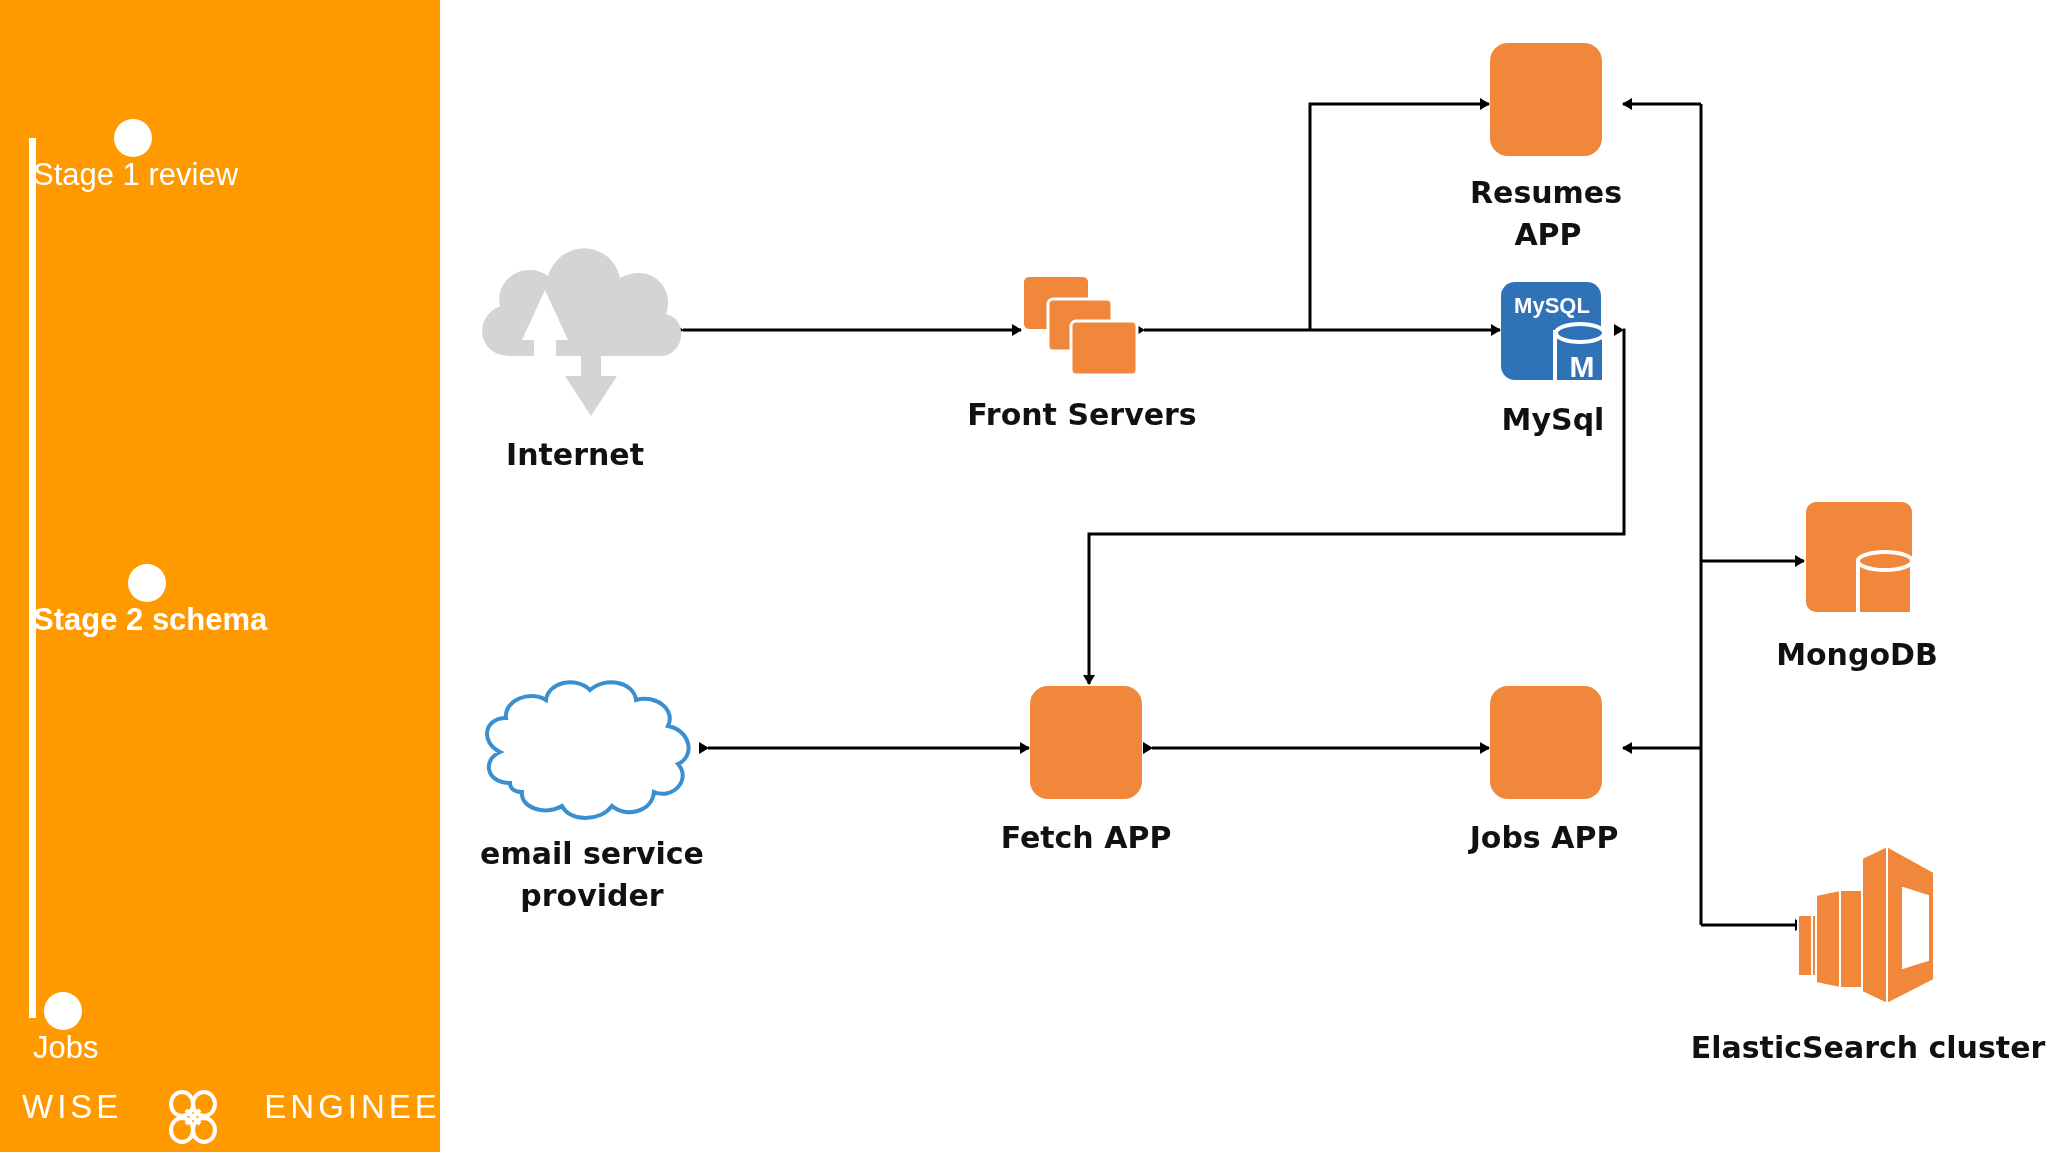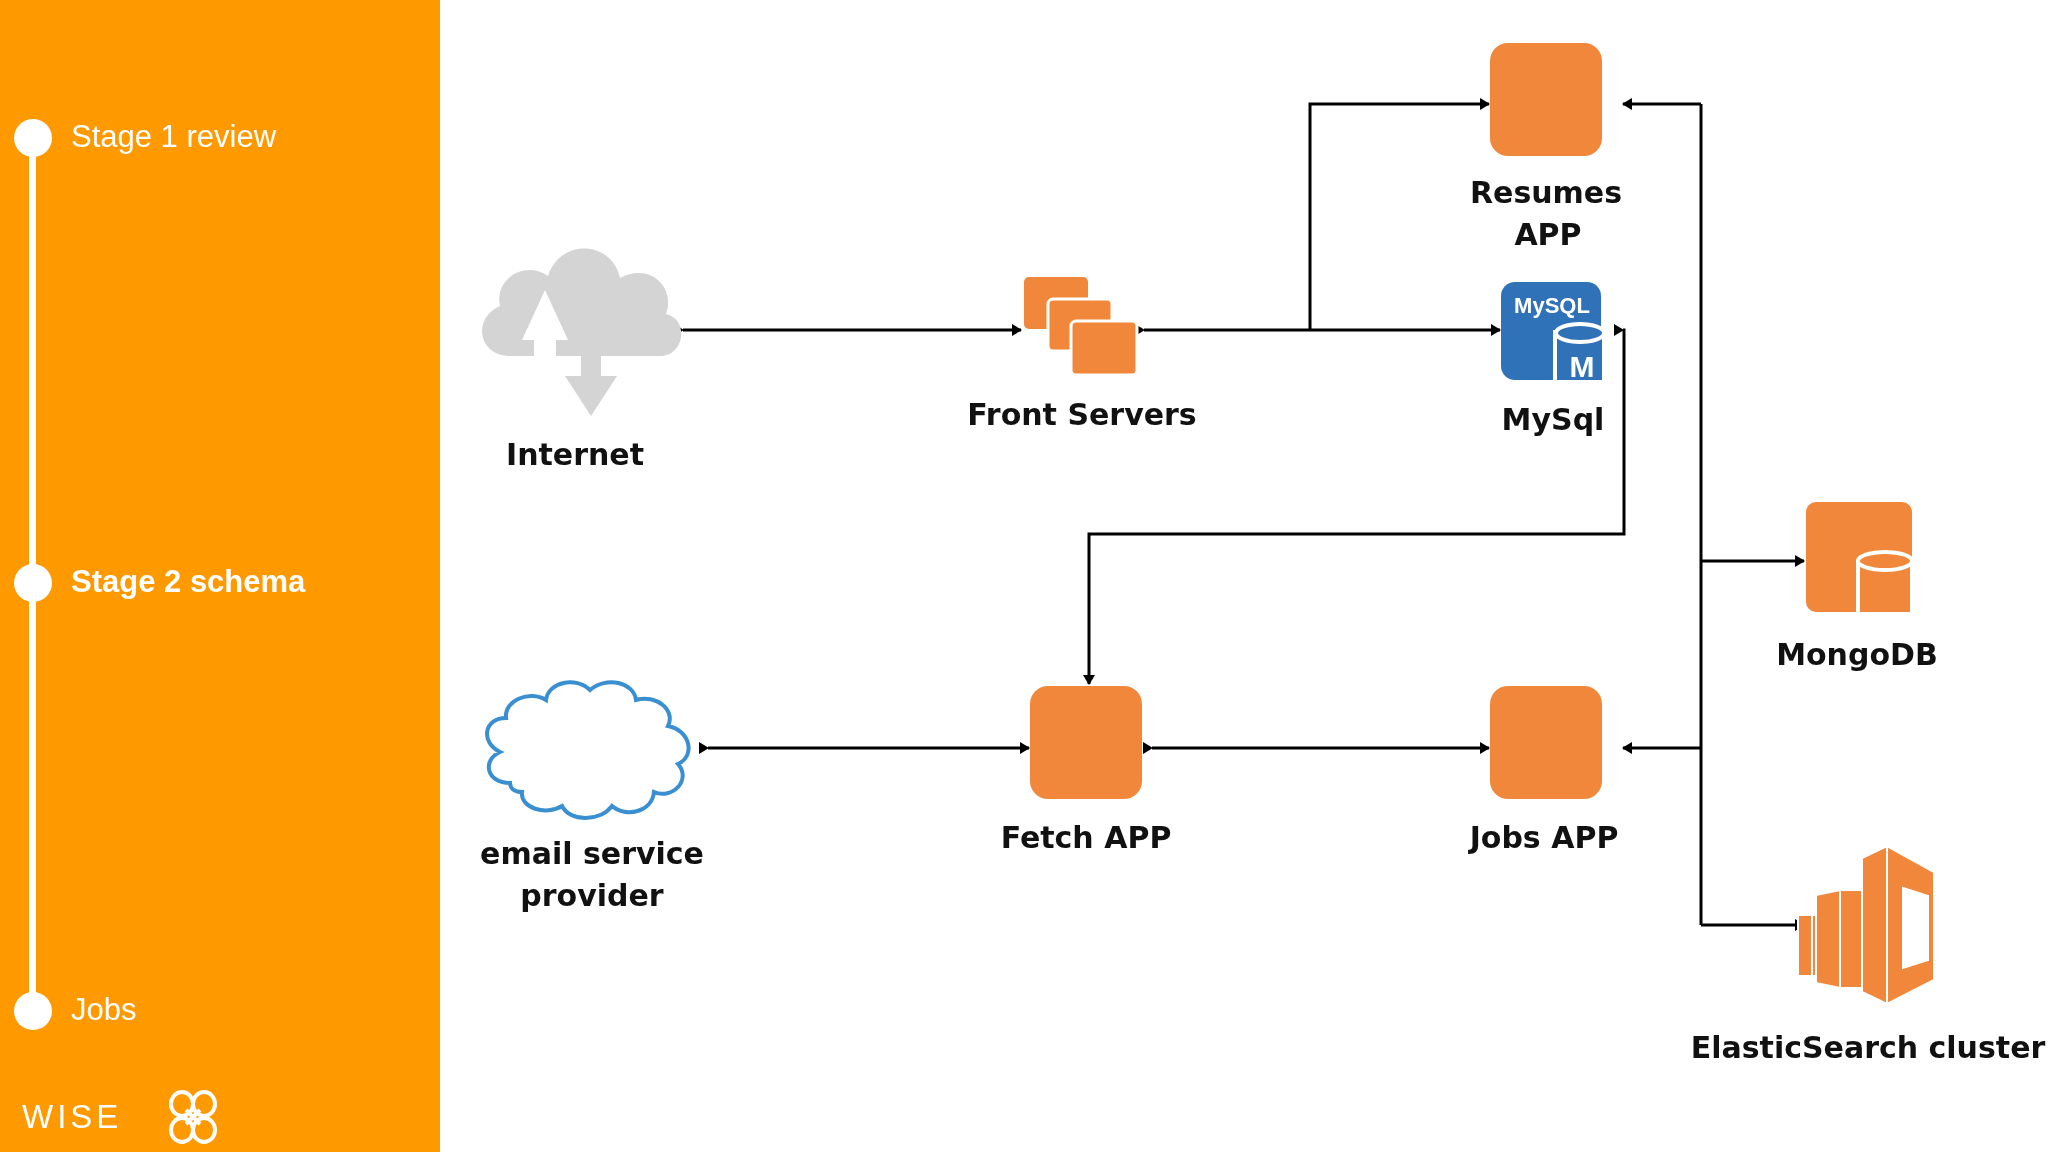--- a/index.html
+++ b/index.html
@@ -1,23 +1,23 @@
 <!DOCTYPE html>
 <html><head>
 <meta charset="utf-8">
 <style>
   html, body { margin:0; padding:0; }
   body { width:2048px; height:1152px; position:relative; overflow:hidden; background:#ffffff; font-family:"Liberation Sans", sans-serif; }
   #sidebar { position:absolute; left:0; top:0; width:440px; height:1152px; background:#FF9900; }
   .timeline-line { position:absolute; left:29px; top:138px; width:7px; height:880px; background:#ffffff; }
-  .stage { position:absolute; left:1px; display:flex; align-items:flex-start; cursor:pointer; }
+  .stage { position:absolute; left:14px; display:flex; align-items:center; cursor:pointer;flex-direction:column; }
   .stage-dot { width:38px; height:38px; border-radius:50%; background:#ffffff; margin-left:13px; }
   .stage-label { color:#ffffff; font-size:31px; margin-left:19px; white-space:nowrap; }
   .stage-label.active { font-weight:bold; }
-  .logo { position:absolute; left:22px; top:1088px; display:flex; align-items:center; color:#ffffff; font-size:33px; letter-spacing:4px;gap:28px; }
+  .logo { position:absolute; left:22px; top:1088px; display:flex; align-items:flex-start; color:#ffffff; font-size:33px; letter-spacing:4px;gap:28px; }
   .logo svg { margin:0 14px; }
   #diagram { position:absolute; left:0; top:0; width:2048px; height:1152px; }
   .label { font-family:"DejaVu Sans", sans-serif; font-weight:bold; font-size:30px; fill:#111111; text-anchor:middle; }
   .conn { stroke:#000; stroke-width:3; fill:none; }
 </style>
 </head>
 <body>
 
 <div id="sidebar">
   <div class="timeline-line"></div>
@@ -37,20 +37,21 @@
     <span>WISE</span>
     <svg width="58" height="58" viewBox="0 0 58 58">
       <g fill="none" stroke="#fff" stroke-width="4">
         <ellipse cx="18" cy="16" rx="11" ry="12"></ellipse>
         <ellipse cx="40" cy="16" rx="11" ry="12"></ellipse>
         <ellipse cx="18" cy="42" rx="11" ry="12"></ellipse>
         <ellipse cx="40" cy="42" rx="11" ry="12"></ellipse>
         <path d="M22 22 L36 36 M36 22 L22 36"></path>
       </g>
     </svg>
+    <span>ENGINEERING</span>
   </div>
 </div>
 
 <svg id="diagram" viewBox="0 0 2048 1152">
   <defs>
     <marker id="arr" markerWidth="10" markerHeight="12" refX="9" refY="6" orient="auto" markerUnits="userSpaceOnUse">
       <path d="M0,0 L10,6 L0,12 z" fill="#000"></path>
     </marker>
   </defs>
 

